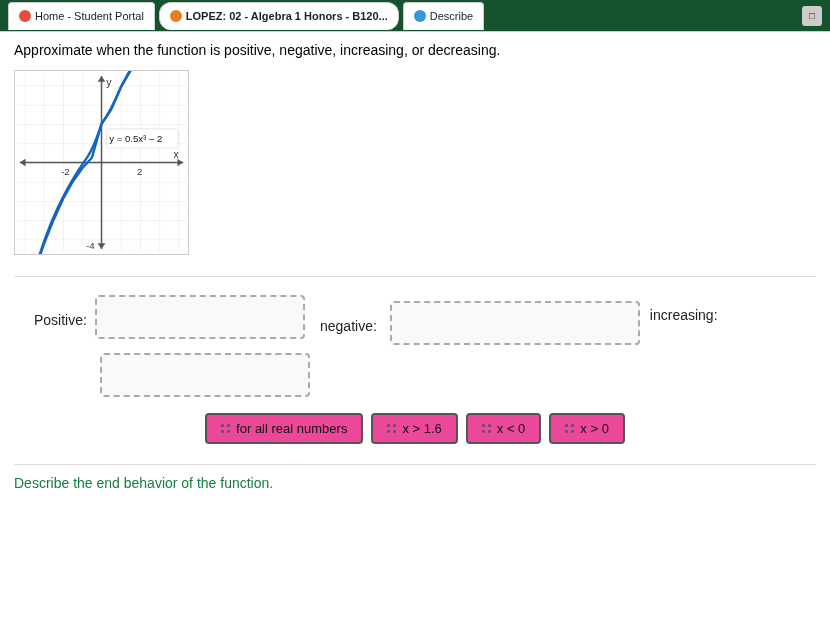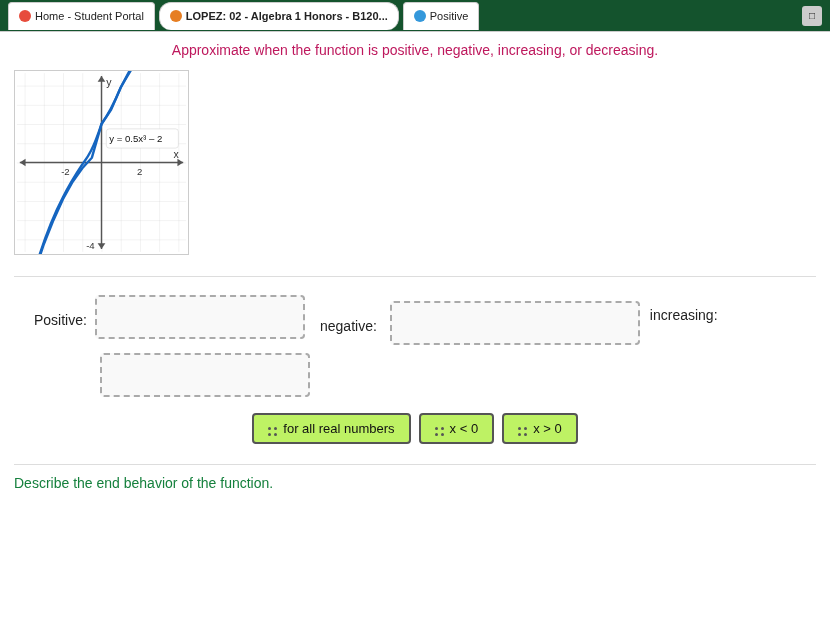--- a/index.html
+++ b/index.html
@@ -60,22 +60,21 @@
 
     
     .page-content {
       padding: 10px 14px;
     }
 
     .page-title {
       font-size: 14px;
       font-weight: normal;
       margin-bottom: 12px;
-      color: #be185d;
-      text-align: center;
+      color: #000000;
     }
 
     
     .graph-container {
       margin-bottom: 18px;
     }
 
     
     .answer-section {
       border-top: 1px solid #ddd;
@@ -119,27 +118,27 @@
       display: flex;
       align-items: center;
       justify-content: center;
       gap: 8px;
       margin-top: 16px;
       flex-wrap: wrap;
     }
 
     .chip {
       display: flex;
-      align-items: flex-end;
+      align-items: center;
       gap: 6px;
       border: 2px solid #555;
       border-radius: 4px;
       padding: 6px 14px;
       font-size: 13px;
-      background: #bef264;
+      background: #ec4899;
       cursor: grab;
       color: #111;
       white-space: nowrap;
     }
 
     .chip-dots {
       display: flex;
       flex-direction: column;
       gap: 3px;
     }
@@ -175,21 +174,21 @@
   <div class="browser-tab">
     <span class="tab-icon"></span>
     <span>Home - Student Portal</span>
   </div>
   <div class="browser-tab active">
     <span class="tab-icon orange"></span>
     <span>LOPEZ: 02 - Algebra 1 Honors - B120...</span>
   </div>
   <div class="browser-tab">
     <span class="tab-icon blue"></span>
-    <span>Positive</span>
+    <span>Describe</span>
   </div>
   <div class="tab-spacer"></div>
   <div class="browser-action-btn">
     <span>□</span>
   </div>
 </div>
 
 <div class="page-content">
 
   <div class="page-title">Approximate when the function is positive, negative, increasing, or decreasing.</div>
@@ -284,47 +283,60 @@
               <div class="chip-dot"></div>
           </div>
           <div class="chip-dots-row">
             <div class="chip-dot"></div>
               <div class="chip-dot"></div>
           </div>
         </div>
         <span>for all real numbers</span>
       </div>
 
-
-
       <div class="chip">
         <div class="chip-dots">
           <div class="chip-dots-row">
             <div class="chip-dot"></div>
               <div class="chip-dot"></div>
           </div>
           <div class="chip-dots-row">
             <div class="chip-dot"></div>
               <div class="chip-dot"></div>
           </div>
         </div>
-        <span>x &lt; 0</span>
-      </div>
+        <span>x &gt; 1.6</span>
+      </div>
+
 
       <div class="chip">
         <div class="chip-dots">
           <div class="chip-dots-row">
             <div class="chip-dot"></div>
               <div class="chip-dot"></div>
           </div>
           <div class="chip-dots-row">
             <div class="chip-dot"></div>
               <div class="chip-dot"></div>
           </div>
         </div>
+        <span>x &lt; 0</span>
+      </div>
+
+      <div class="chip">
+        <div class="chip-dots">
+          <div class="chip-dots-row">
+            <div class="chip-dot"></div>
+              <div class="chip-dot"></div>
+          </div>
+          <div class="chip-dots-row">
+            <div class="chip-dot"></div>
+              <div class="chip-dot"></div>
+          </div>
+        </div>
         <span>x &gt; 0</span>
       </div>
 
     </div>
   </div>
 
   <div class="bottom-label">Describe the end behavior of the function.</div>
 
 </div>
 

